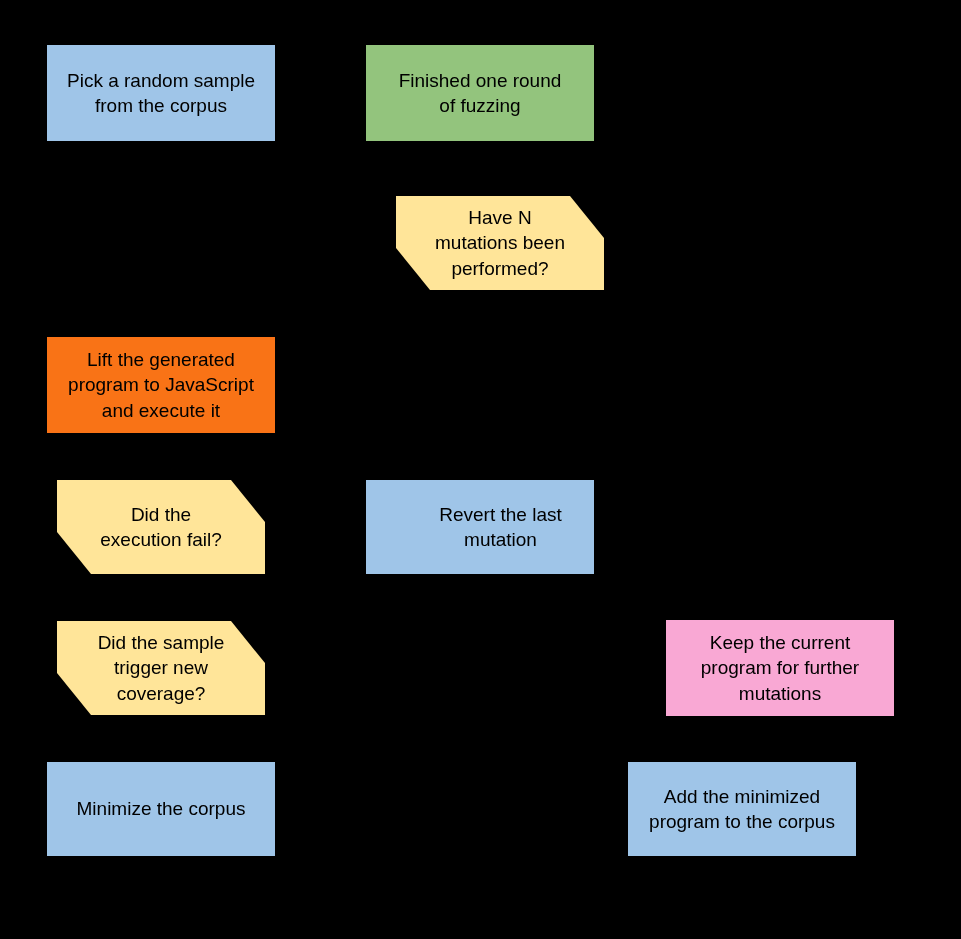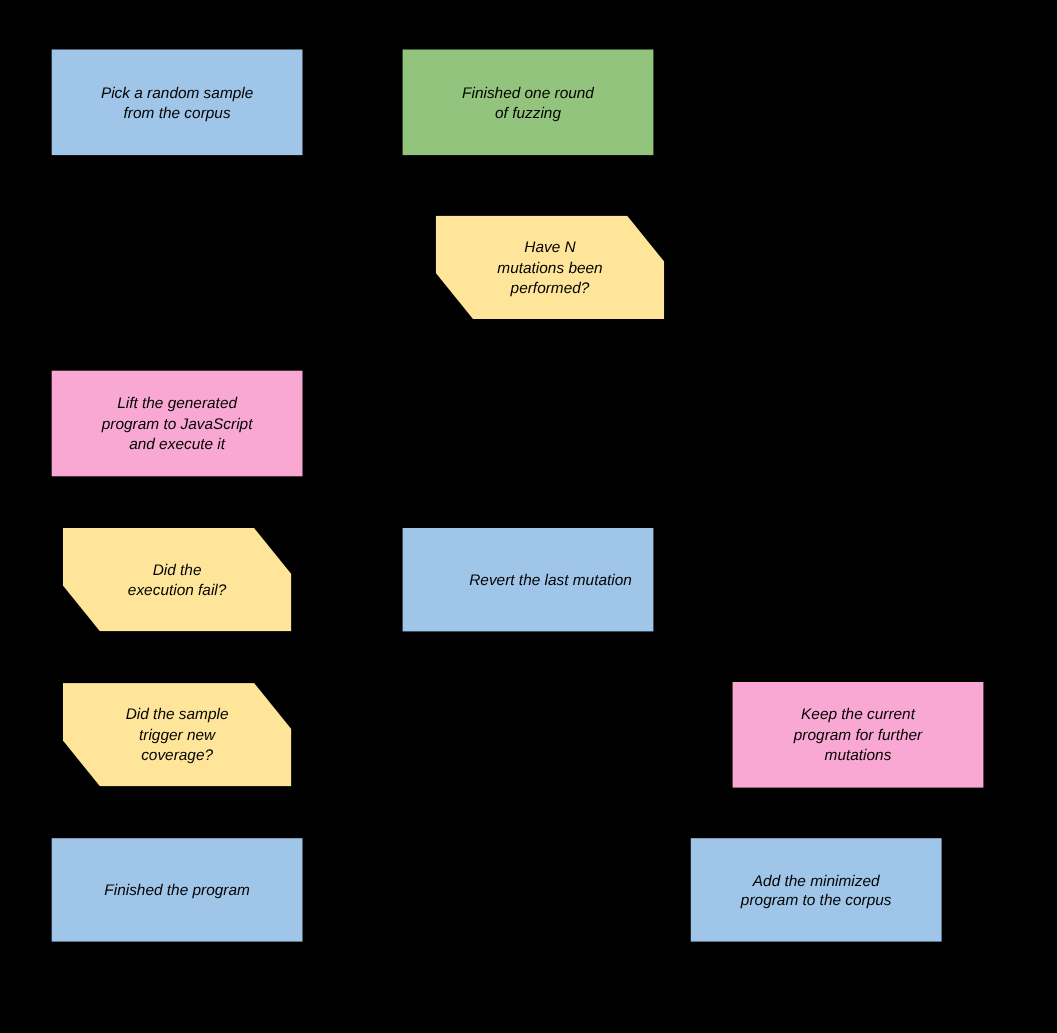--- a/index.html
+++ b/index.html
@@ -22,24 +22,23 @@
     height: 939px;
     background: #000000;
   }
   .node {
     position: absolute;
     display: flex;
     align-items: center;
     justify-content: center;
     text-align: center;
     color: #000000;
-    font-size: 14px;
+    font-size: 19px;
     line-height: 1.32;
     box-sizing: border-box;
-    font-style: italic;
   }
   .node .label {
     display: block;
     white-space: pre-line;
     padding: 0 10px;
   }
   
   .rect {
     background: #9FC5E8;
   }
@@ -63,21 +62,21 @@
     </div>
     <div class="node rect green" style="left: 366px; top: 45px; width: 228px; height: 96px; background: rgb(147, 196, 125);">
       <span class="label">Finished one round
 of fuzzing</span>
     </div>
     <div class="node decision" style="left: 396px; top: 196px; width: 208px; height: 94px; background: rgb(255, 229, 153);">
       <span class="label">Have N
 mutations been
 performed?</span>
     </div>
-    <div class="node rect" style="left: 47px; top: 337px; width: 228px; height: 96px; background: #f9a8d4;">
+    <div class="node rect" style="left: 47px; top: 337px; width: 228px; height: 96px; background: #f97316;">
       <span class="label">Lift the generated
 program to JavaScript
 and execute it</span>
     </div>
     <div class="node decision" style="left: 57px; top: 480px; width: 208px; height: 94px; background: rgb(255, 229, 153);">
       <span class="label">Did the
 execution fail?</span>
     </div>
     <div class="node rect" style="left: 366px; top: 480px; width: 228px; height: 94px; background: rgb(159, 197, 232); padding-left: 41px;">
       <span class="label">Revert the last mutation</span>
@@ -86,19 +85,19 @@
       <span class="label">Did the sample
 trigger new
 coverage?</span>
     </div>
     <div class="node rect" style="left: 666px; top: 620px; width: 228px; height: 96px; background: #f9a8d4;">
       <span class="label">Keep the current
 program for further
 mutations</span>
     </div>
     <div class="node rect" style="left: 47px; top: 762px; width: 228px; height: 94px; background: rgb(159, 197, 232);">
-      <span class="label">Finished the program</span>
+      <span class="label">Minimize the corpus</span>
     </div>
     <div class="node rect" style="left: 628px; top: 762px; width: 228px; height: 94px; background: rgb(159, 197, 232);">
       <span class="label">Add the minimized
 program to the corpus</span>
     </div>
   </div>
 
 </body></html>

